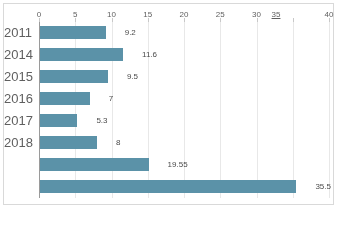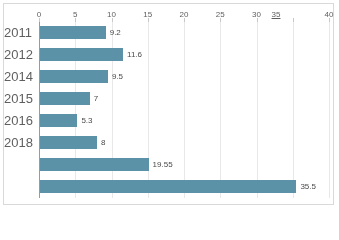--- a/index.html
+++ b/index.html
@@ -88,21 +88,21 @@
     background: #5b92a8;
   }
   .bar-value {
     position: absolute;
     top: 4px;
     height: 13px;
     line-height: 13px;
     font-size: 8px;
     color: #4a4a4a;
     white-space: nowrap;
-    padding-left: 4px;
+    padding-left: 19px;
   }
 
   
   #y-axis-labels {
     position: absolute;
     left: 0;
     top: 18px;
     width: 33px;
     height: 176px;
   }
@@ -129,24 +129,24 @@
       <div class="x-tick-label" style="left: 143.75px;">15</div>
       <div class="x-tick-label" style="left: 180px;">20</div>
       <div class="x-tick-label" style="left: 216.25px; text-align: right;">25</div>
       <div class="x-tick-label" style="left: 252.5px;">30</div>
       <div class="x-tick-label" style="left: 272px; text-decoration: underline;">35</div>
       <div class="x-tick-label" style="left: 325px;">40</div>
     </div>
 
   <div id="y-axis-labels">
       <div class="y-tick-label">2011</div>
-      <div class="y-tick-label">2012</div>
       <div class="y-tick-label">2014</div>
       <div class="y-tick-label">2015</div>
       <div class="y-tick-label">2016</div>
+      <div class="y-tick-label">2017</div>
       <div class="y-tick-label">2018</div>
     </div>
 
   <div id="plot-area">
     <div id="gridlines">
         <div class="gridline axis-zero" style="left: 0px;"></div>
         <div class="tickmark" style="left: 0px;"></div>
         <div class="gridline" style="left: 36.25px;"></div>
         <div class="tickmark" style="left: 36.25px;"></div>
         <div class="gridline" style="left: 72.5px;"></div>

